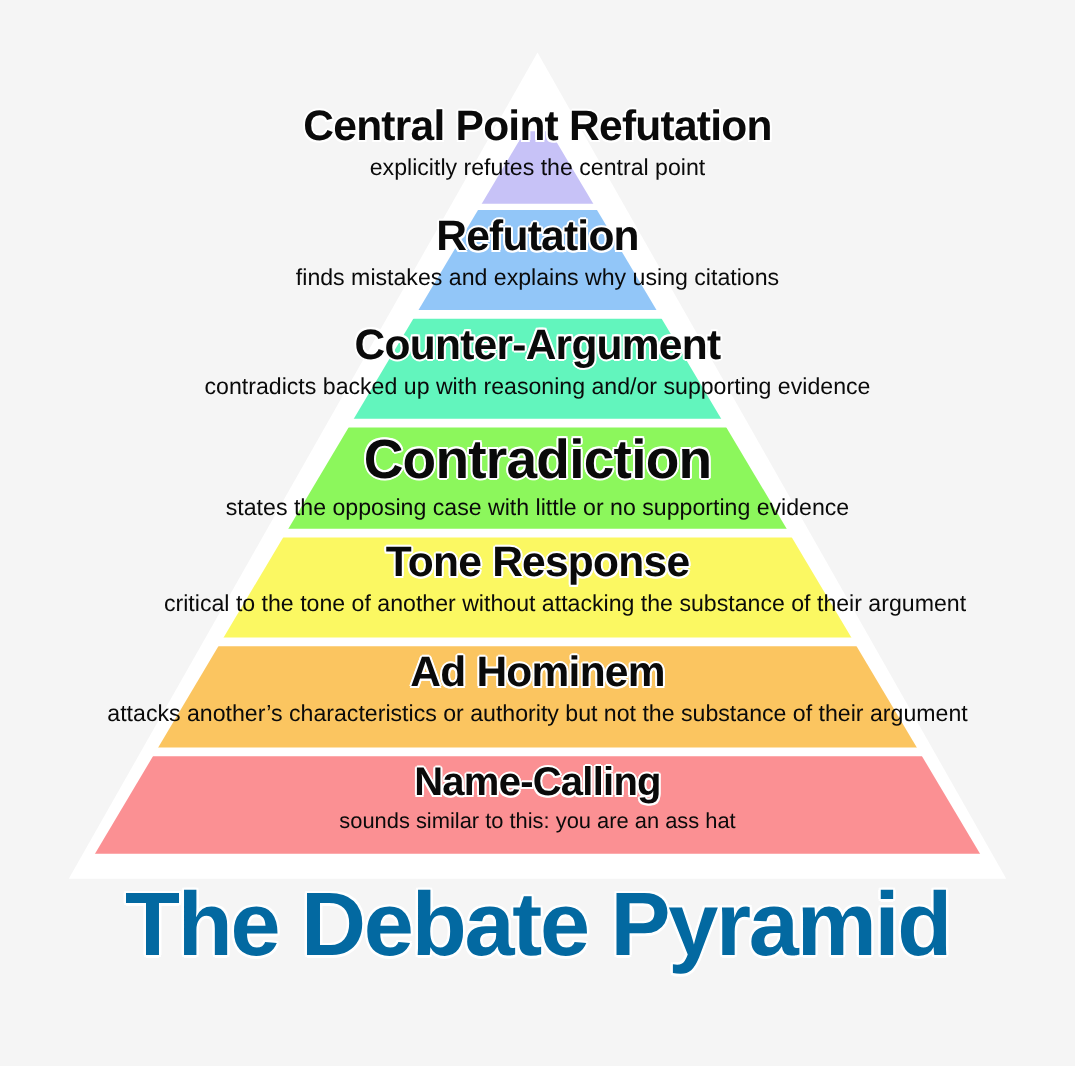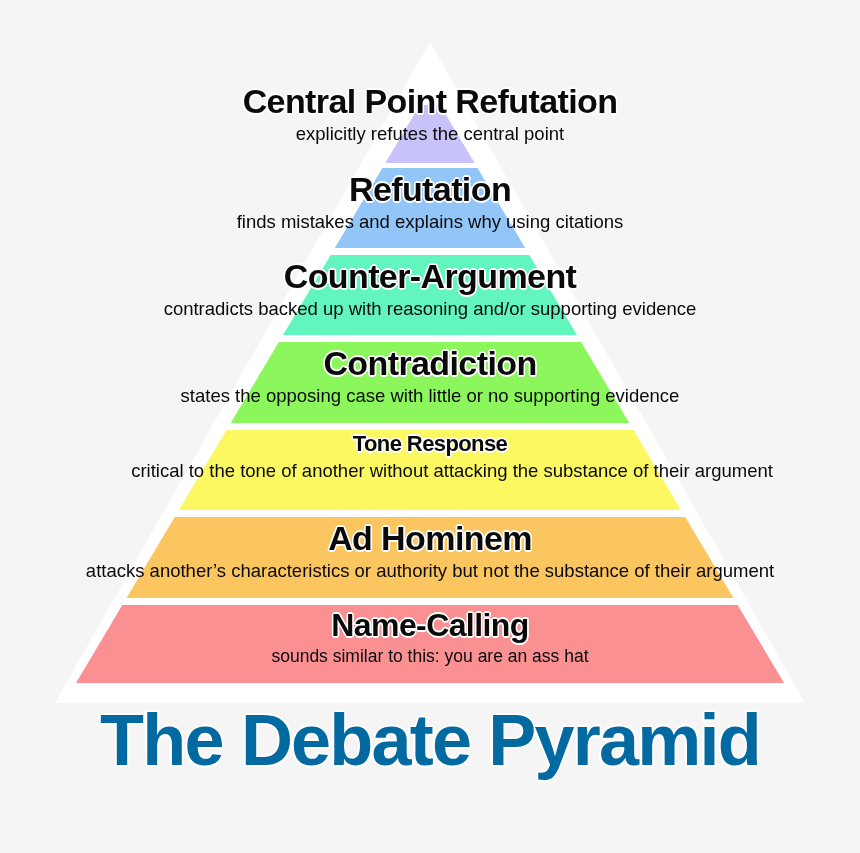--- a/index.html
+++ b/index.html
@@ -86,22 +86,22 @@
   .level-1 { top: 172px; }
   .level-2 { top: 259px; }
   .level-3 { top: 346px; }
   .level-4 { top: 433px; }
   .level-5 { top: 521px; }
   .level-6 { top: 609px; }
 
   .level-0 .level-title { font-size: 34px; }
   .level-1 .level-title { font-size: 34px; }
   .level-2 .level-title { font-size: 34px; }
-  .level-3 .level-title { font-size: 34px; }
-  .level-4 .level-title { font-size: 22px; }
+  .level-3 .level-title { font-size: 44px; }
+  .level-4 .level-title { font-size: 34px; }
   .level-5 .level-title { font-size: 34px; }
   .level-6 .level-title { font-size: 32px; }
 
   .level-0 .level-desc { font-size: 18.5px; }
   .level-1 .level-desc { font-size: 18.5px; }
   .level-2 .level-desc { font-size: 18.5px; }
   .level-3 .level-desc { font-size: 18.5px; }
   .level-4 .level-desc { font-size: 18.5px; margin-left: 44px; }
   .level-5 .level-desc { font-size: 18.5px; }
   .level-6 .level-desc { font-size: 17.5px; }

